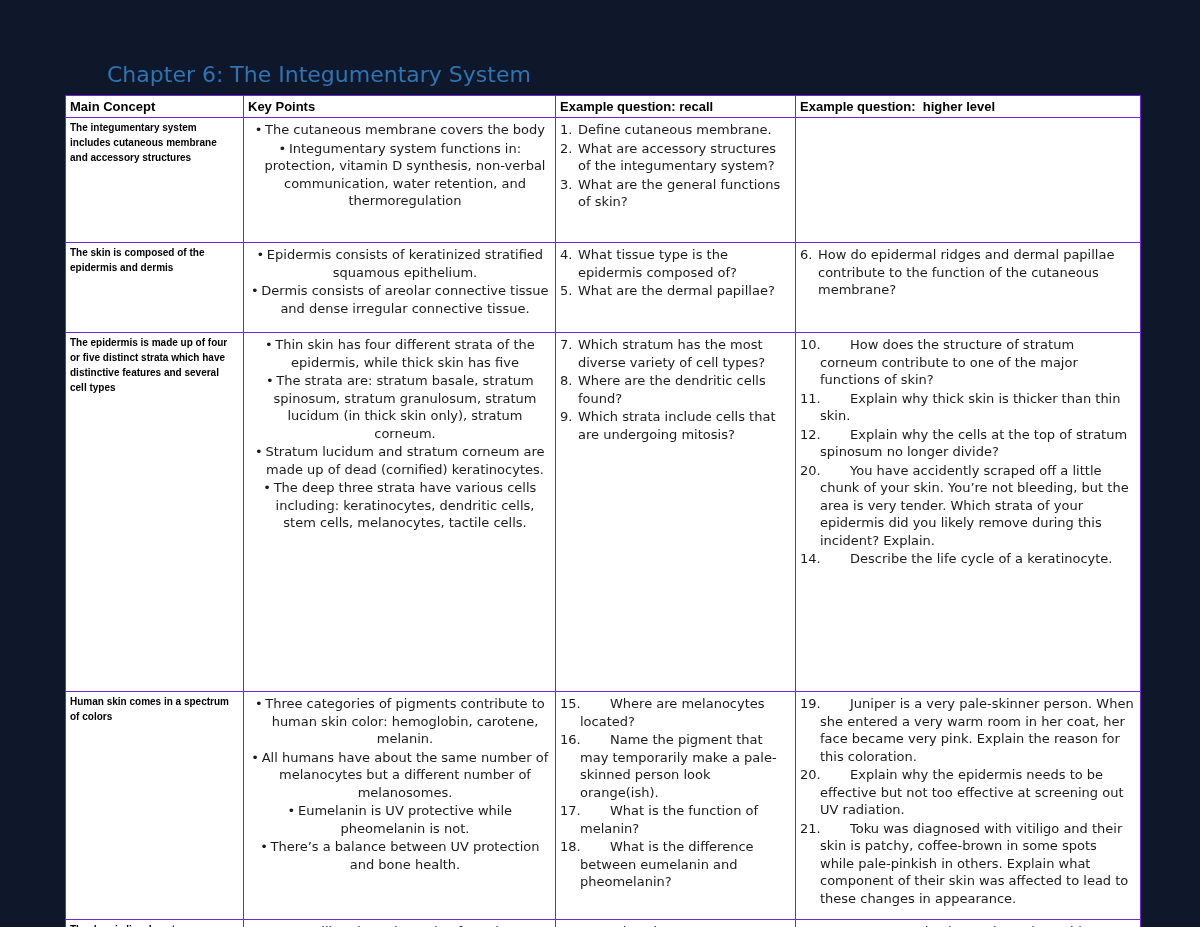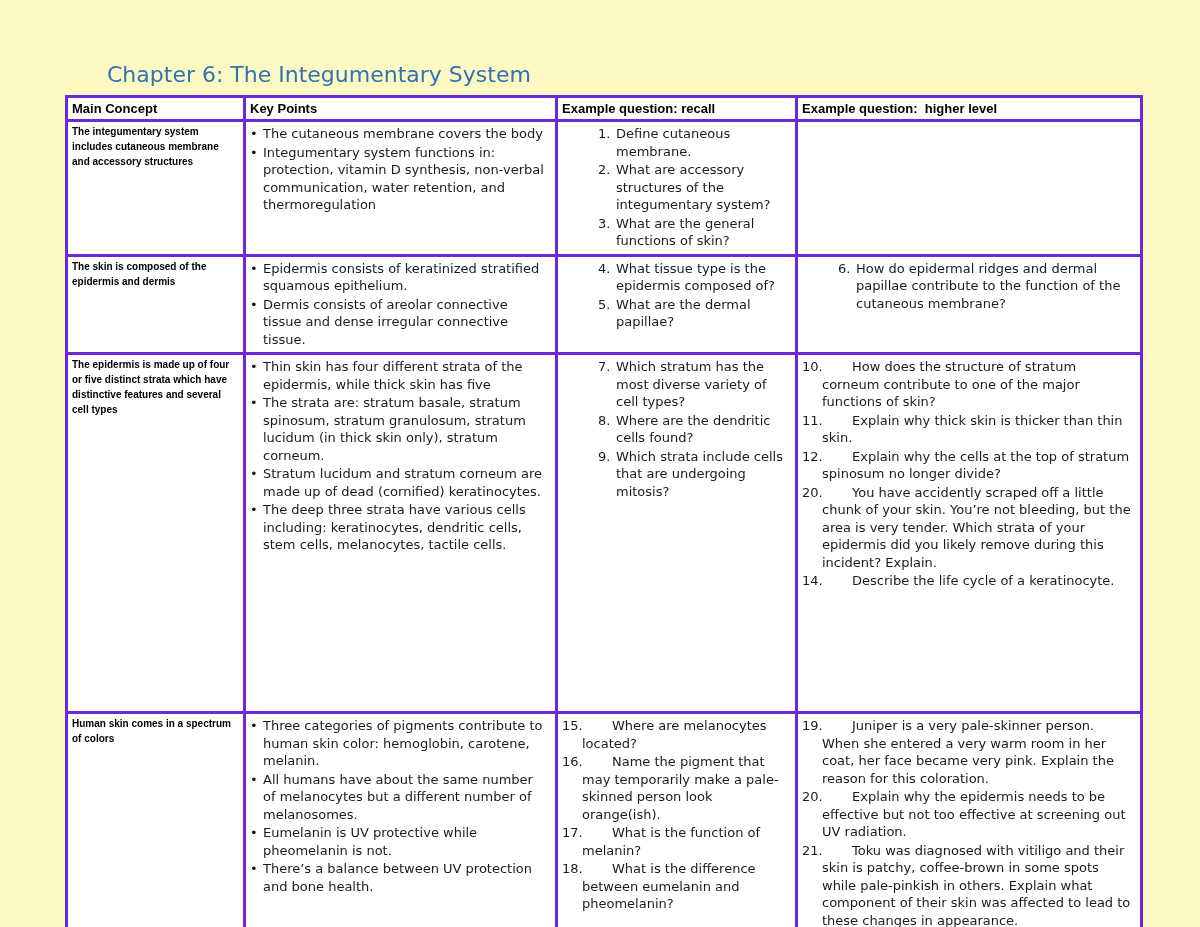--- a/index.html
+++ b/index.html
@@ -1,50 +1,50 @@
 <!DOCTYPE html>
 <html><head>
 <meta charset="utf-8">
 <style>
   * { margin:0; padding:0; box-sizing:border-box; }
   html,body { width:1200px; height:927px; background:#ffffff; overflow:hidden;
               font-family:"DejaVu Sans", sans-serif; color:#141414; }
-  .page { position:relative; width:1200px; height:927px; background:#fef9c3; }
+  .page { position:relative; width:1200px; height:927px; background:#0f172a; }
 
   .doc-title {
     position:absolute; left:107px; top:62px;
     font-size:22px; font-weight:400; color:#2E74B5;
     font-family:"DejaVu Sans", sans-serif;
   }
 
   table.concept-table {
     position:absolute; left:65px; top:95px; width:1075px;
     border-collapse:collapse; table-layout:fixed; background:#fff;
   }
   .concept-table th, .concept-table td {
-    border:3px solid #6d28d9; vertical-align:top; padding:2px 6px 4px 4px;
+    border:1px solid #6d28d9; vertical-align:top; padding:2px 6px 4px 4px;
   }
   .concept-table th {
     font-family:"Liberation Sans", sans-serif; font-size:13px; font-weight:bold;
     text-align:left; white-space:pre-wrap; color:#000; padding-top:3px; padding-bottom:3px;
   }
   .concept-cell {
     font-family:"Liberation Sans", sans-serif; font-size:10px; font-weight:bold;
     line-height:15px; color:#000; padding-top:5px;
   }
   .concept-text { padding-right:2px; }
 
   .kp {
     font-size:13px; line-height:17.5px;
-    padding-left:13px; text-indent:-13px; margin-top:1px; color:#1b1b1b;
+    padding-left:13px; text-indent:-13px; margin-top:1px; color:#1b1b1b;text-align:center;
   }
   .kp .bullet { display:inline-block; width:13px; text-indent:0; }
 
   .q { font-size:13px; line-height:17.5px; margin-top:1px; color:#1b1b1b; }
-  .q.plain { padding-left:18px; text-indent:-18px;margin-left:36px; }
+  .q.plain { padding-left:18px; text-indent:-18px; }
   .q.plain .q-num { display:inline-block; width:18px; text-indent:0; }
   .q.tab   { padding-left:20px; text-indent:-20px; }
   .q.tab .q-num { display:inline-block; width:50px; text-indent:0; }
 </style>
 </head>
 <body>
 
 <div class="page">
   <h1 class="doc-title">Chapter 6: The Integumentary System</h1>
   <table class="concept-table">

